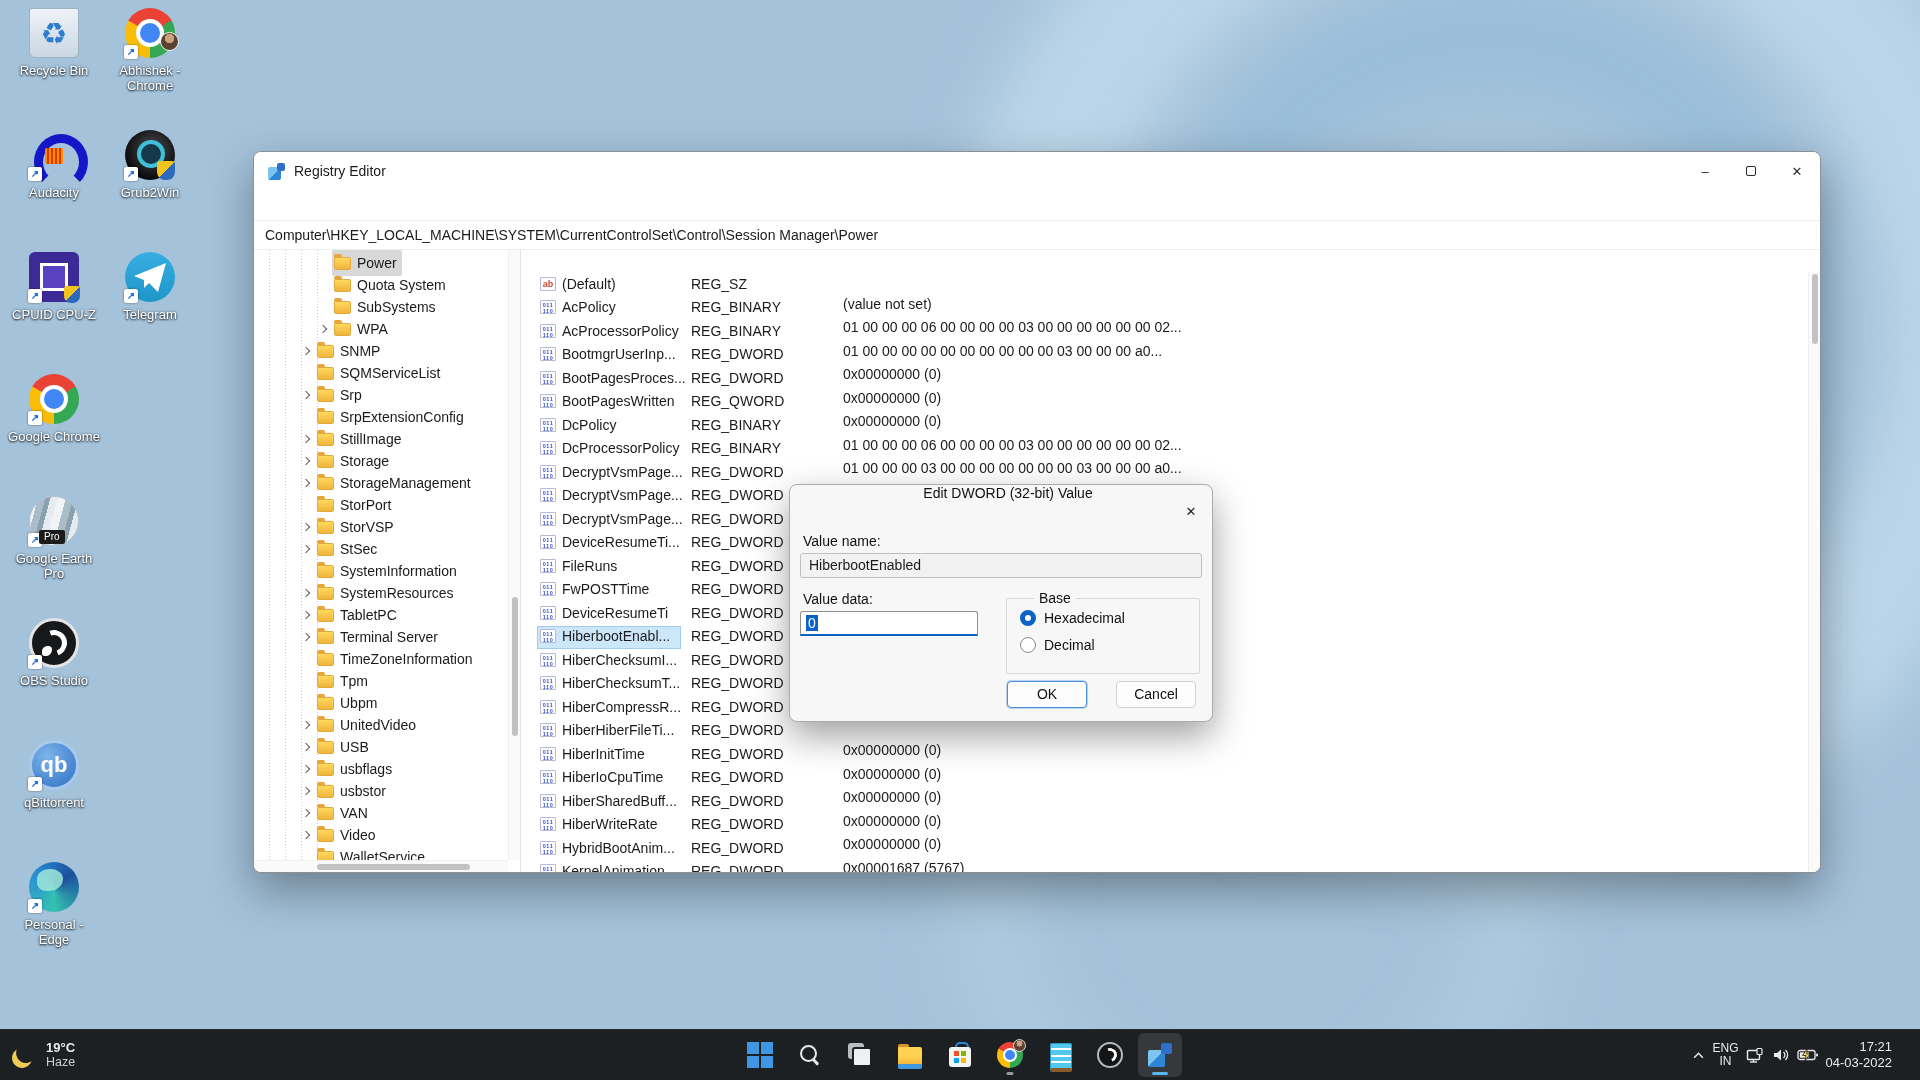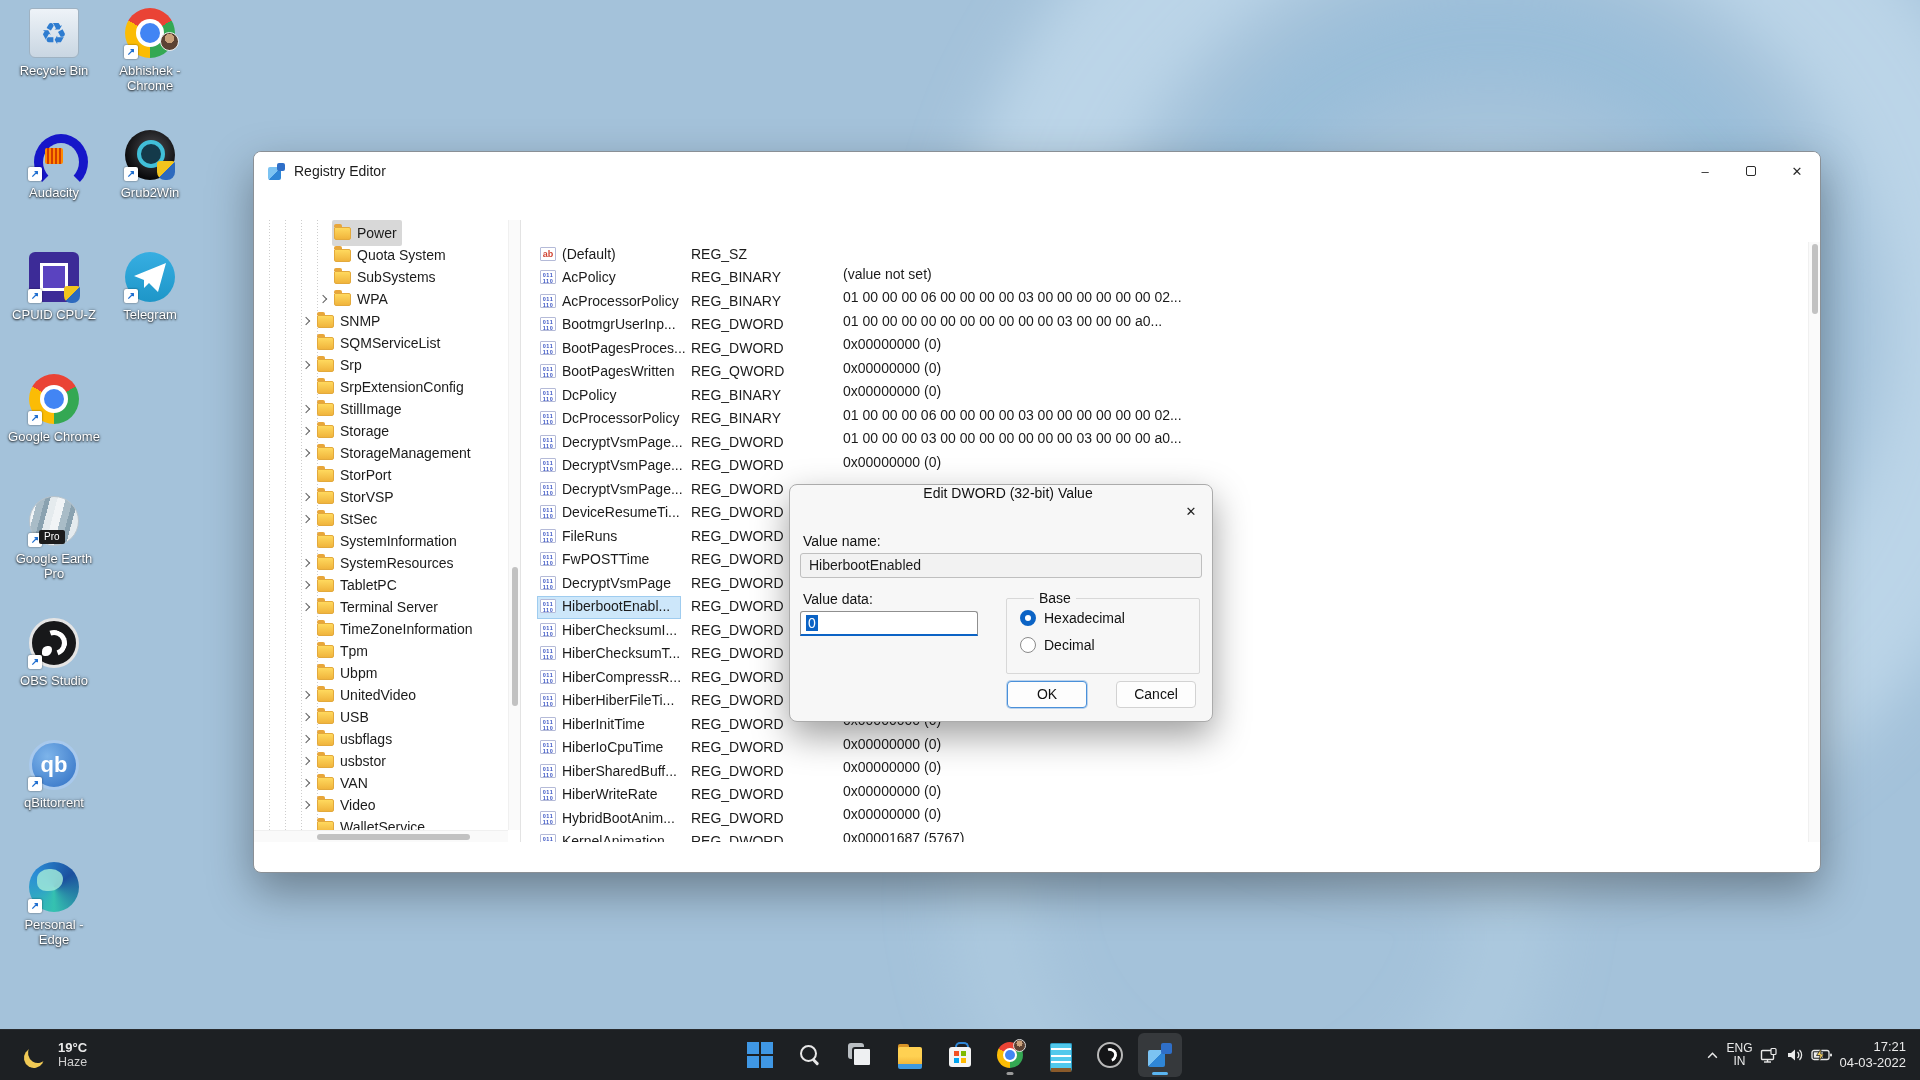--- a/index.html
+++ b/index.html
@@ -157,21 +157,21 @@
   .rad.on{border:5px solid #0b63c5;}
   .rad.off{border:1px solid #8a8a8a;}
   .dbtn{position:absolute;top:196px;width:80px;height:27px;border-radius:4px;background:#fdfdfd;
     text-align:center;line-height:25px;}
   .btn-ok{left:217px;border:1px solid #4a90d9;box-shadow:0 0 0 1px rgba(74,144,217,.35);}
   .btn-cancel{left:326px;border:1px solid #d2d2d2;}
 
   
   .taskbar{position:absolute;left:0;right:0;bottom:0;height:51px;background:#1d2023;z-index:100;
     border-top:1px solid rgba(255,255,255,.05);color:#eaeaea;}
-  .weather{position:absolute;left:12px;top:0;bottom:0;display:flex;align-items:center;gap:10px;padding:0 16px;}
+  .weather{position:absolute;left:0;top:0;bottom:0;display:flex;align-items:center;gap:10px;padding:0 16px;}
   .moon{width:20px;height:20px;border-radius:50%;background:transparent;
     box-shadow:-5px 4px 0 0 #f1ca55;transform:rotate(-12deg);margin-top:-4px;}
   .wtxt{font-size:13px;line-height:15px;}
   .wtemp{font-weight:bold;} .wcond{color:#cfcfcf;font-size:12.5px;}
   .ticons{position:absolute;inset:0;display:flex;align-items:center;justify-content:center;gap:6px;}
   .tslot{width:44px;height:44px;border-radius:6px;display:flex;align-items:center;justify-content:center;
     position:relative;}
   .tslot.active{background:#36393c;}
   .tslot.running::after{content:"";position:absolute;bottom:2px;left:50%;transform:translateX(-50%);
     width:7px;height:3px;border-radius:2px;background:#9a9a9a;}
@@ -215,21 +215,21 @@
     background:repeating-linear-gradient(to bottom,#52c9ec 0 4.5px,#fff 4.5px 6.5px);
     background-color:#52c9ec;border-radius:2px;border:1px solid #2d9cc4;
     border-bottom:4px solid #8a5a2a;}
   .g-tobs .tglyph{border-radius:50%;background:#141517;border:2px solid #b9b9b9;}
   .g-tobs .tglyph::after{content:"";position:absolute;inset:4px;border:3px solid #fff;border-radius:50%;
     border-bottom-color:transparent;border-left-color:transparent;transform:rotate(25deg);}
   .g-regedit .tglyph::before{content:"";position:absolute;left:1px;bottom:1px;width:17px;height:17px;
     border-radius:2px;background:linear-gradient(135deg,#7cc3f2 50%,#2f86d6 50%);}
   .g-regedit .tglyph::after{content:"";position:absolute;right:1px;top:1px;width:11px;height:11px;
     border-radius:2px;background:#2f6fc8;}
-  .tray{position:absolute;right:0;top:0;bottom:0;display:flex;align-items:center;gap:7px;padding-right:14px;}
+  .tray{position:absolute;right:0;top:0;bottom:0;display:flex;align-items:center;gap:7px;padding-right:28px;}
   .lang{font-size:12px;line-height:13px;text-align:center;}
   .clock{font-size:13px;line-height:16px;text-align:right;}
   .trayico{display:flex;align-items:center;}
 </style>
 </head>
 <body>
 
 <div id="screen">
 
   <svg class="wall" width="1920" height="1080">
@@ -338,20 +338,21 @@
         <div class="wbtn">✕</div>
       </div>
     </div>
     <div class="menubar">
       <span class="mitem"></span>
         <span class="mitem"></span>
         <span class="mitem"></span>
         <span class="mitem"></span>
         <span class="mitem"></span>
     </div>
+    <div class="addr">Computer\HKEY_LOCAL_MACHINE\SYSTEM\CurrentControlSet\Control\Session Manager\Power</div>
     <div class="wbody">
       <div class="tree">
         <span class="guide" style="left:15px"></span>
         <span class="guide" style="left:31px"></span>
         <span class="guide" style="left:47px"></span>
         <span class="guide" style="left:63px"></span>
         <div class="tree-item selected lv1">
             <span class="t-chev"></span>
             <span class="t-sel">
               <span class="t-folder"></span>
@@ -635,21 +636,21 @@
               <span class="r-data"></span>
             </div>
             <div class="list-row ic-num">
               <span class="r-icon"></span>
               <span class="r-name">FwPOSTTime</span>
               <span class="r-type">REG_DWORD</span>
               <span class="r-data"></span>
             </div>
             <div class="list-row ic-num">
               <span class="r-icon"></span>
-              <span class="r-name">DecryptVsmPage</span>
+              <span class="r-name">DeviceResumeTi</span>
               <span class="r-type">REG_DWORD</span>
               <span class="r-data"></span>
             </div>
             <div class="list-row selected ic-num">
               <span class="r-icon"></span>
               <span class="r-name">HiberbootEnabl...</span>
               <span class="r-type">REG_DWORD</span>
               <span class="r-data"></span>
             </div>
             <div class="list-row ic-num">

